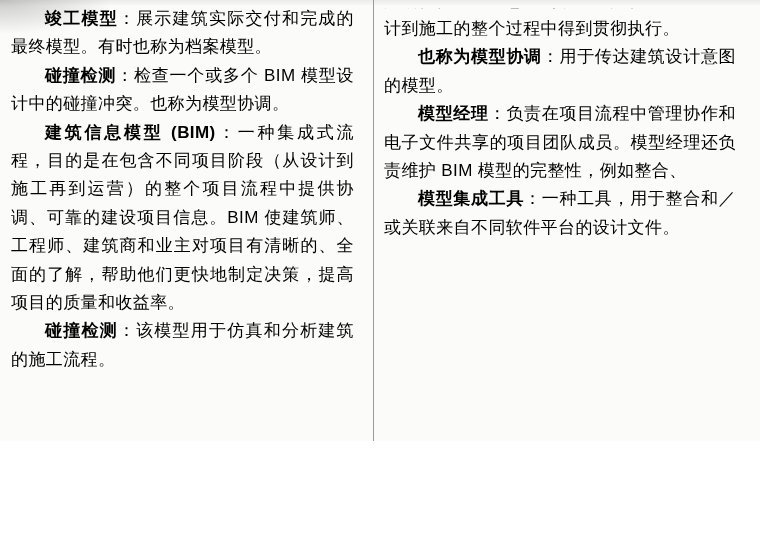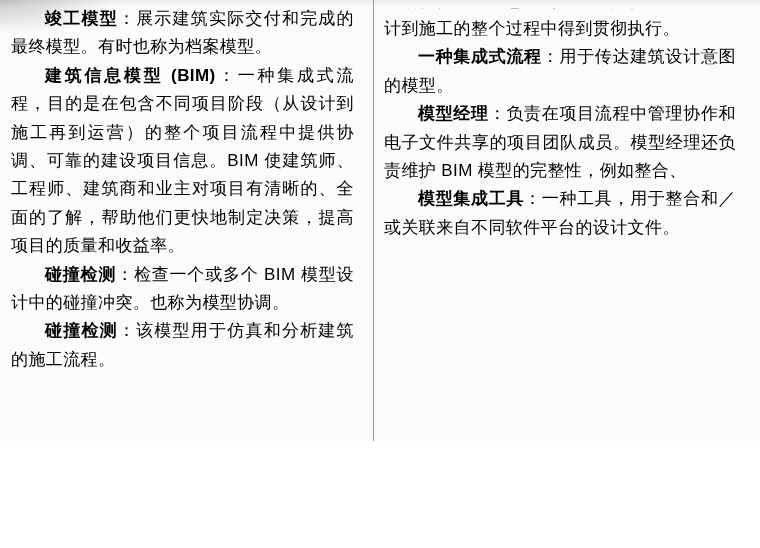--- a/index.html
+++ b/index.html
@@ -44,27 +44,27 @@
 </head>
 <body>
 
 <div class="page">
   <div class="vignette-tl"></div>
   <div class="vignette-top"></div>
   <div class="divider"></div>
 
   <div class="col col-left">
     <p><span class="term">竣工模型</span><span>：</span><span>展示建筑实际交付和完成的最终模型。有时也称为档案模型。</span></p>
+    <p><span class="term">碰撞检测</span><span>：</span><span>检查一个或多个 BIM 模型设计中的碰撞冲突。也称为模型协调。</span></p>
     <p><span class="term">建筑信息模型 (BIM)</span><span>：</span><span>一种集成式流程，目的是在包含不同项目阶段（从设计到施工再到运营）的整个项目流程中提供协调、可靠的建设项目信息。BIM 使建筑师、工程师、建筑商和业主对项目有清晰的、全面的了解，帮助他们更快地制定决策，提高项目的质量和收益率。</span></p>
-    <p><span class="term">碰撞检测</span><span>：</span><span>检查一个或多个 BIM 模型设计中的碰撞冲突。也称为模型协调。</span></p>
     <p><span class="term">碰撞检测</span><span>：</span><span>该模型用于仿真和分析建筑的施工流程。</span></p>
   </div>
 
   <div class="col col-right">
     <div class="clip">
         <span>并确保体现设计意图的模型和文档在从设</span>
       </div>
     <p class="cont">计到施工的整个过程中得到贯彻执行。</p>
-    <p><span class="term">一种集成式流程</span><span>：</span><span>用于传达建筑设计意图的模型。</span></p>
+    <p><span class="term">也称为模型协调</span><span>：</span><span>用于传达建筑设计意图的模型。</span></p>
     <p><span class="term">模型经理</span><span>：</span><span>负责在项目流程中管理协作和电子文件共享的项目团队成员。模型经理还负责维护 BIM 模型的完整性，例如整合、</span></p>
     <p><span class="term">模型集成工具</span><span>：</span><span>一种工具，用于整合和／或关联来自不同软件平台的设计文件。</span></p>
   </div>
 </div>
 
 </body></html>

